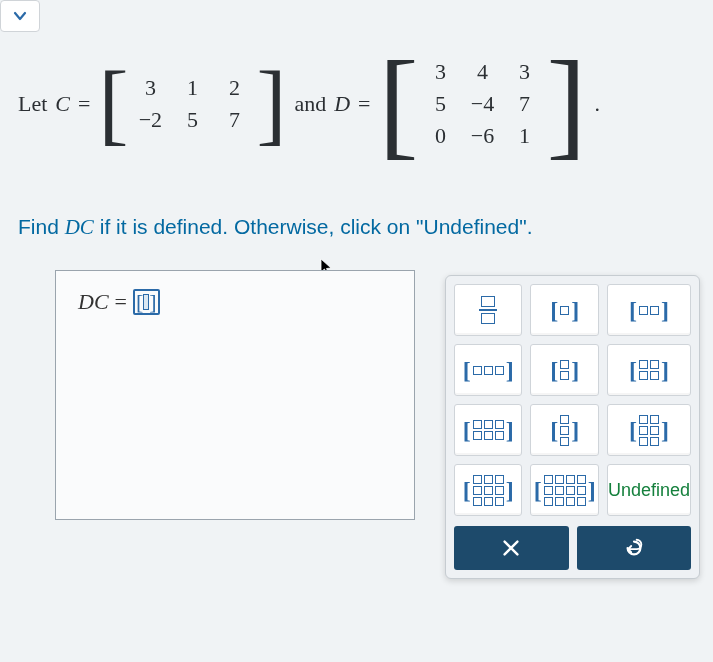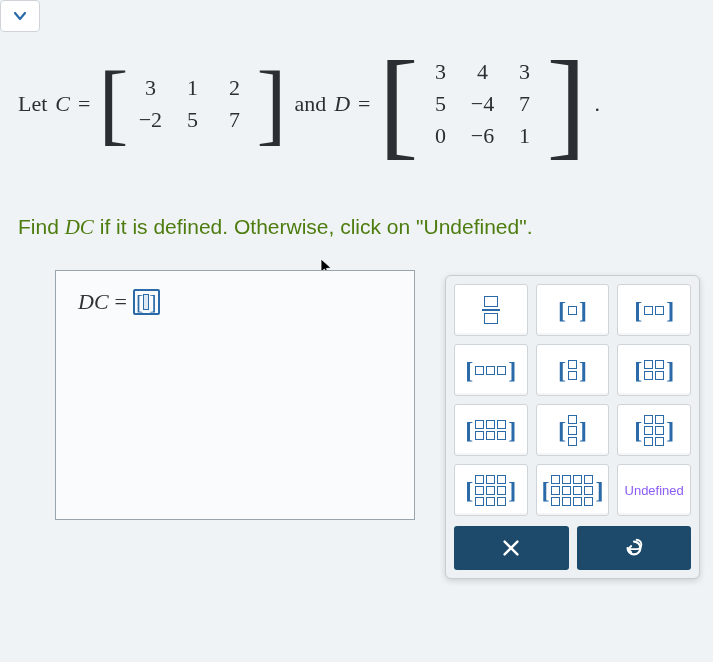--- a/index.html
+++ b/index.html
@@ -53,21 +53,21 @@
   }
   .mat2x3 { grid-template-columns: repeat(3, auto); grid-template-rows: repeat(2, auto); }
   .mat3x3 { grid-template-columns: repeat(3, auto); grid-template-rows: repeat(3, auto); }
   .mat span { min-width: 24px; }
 
   .instruction {
     position: absolute;
     left: 18px; top: 215px;
     font-size: 21px;
     font-family: Verdana, Geneva, sans-serif;
-    color: #4d7c0f;
+    color: #0369a1;
   }
   .instruction .mi { font-family: 'Times New Roman', serif; font-style: italic; }
 
   .answer-box {
     position: absolute;
     left: 55px; top: 270px;
     width: 360px; height: 250px;
     border: 1px solid #9aa4ad;
     background: #fafbfc;
     padding: 18px 22px;
@@ -122,22 +122,22 @@
     border-radius: 3px;
     height: 52px;
     display: flex;
     align-items: center;
     justify-content: center;
     cursor: pointer;
     box-shadow: inset 0 -2px 0 rgba(0,0,0,0.04);
   }
   .pal-btn.text {
     font-family: Verdana, sans-serif;
-    font-size: 13px;
-    color: #8b5cf6;
+    font-size: 18px;
+    color: #15803d;
   }
 
   .frac-icon .t, .frac-icon .b {
     width: 14px; height: 11px;
     border: 1.5px solid #2b6aa8;
   }
   .frac-icon .bar { width: 18px; height: 2px; background: #2b6aa8; margin: 2px 0; }
   .frac-icon { display: flex; flex-direction: column; align-items: center; }
 
   .mbrk { display: flex; align-items: center; gap: 2px; font-family: 'Times New Roman'; color: #2b6aa8; font-weight: bold; font-size: 24px; }

